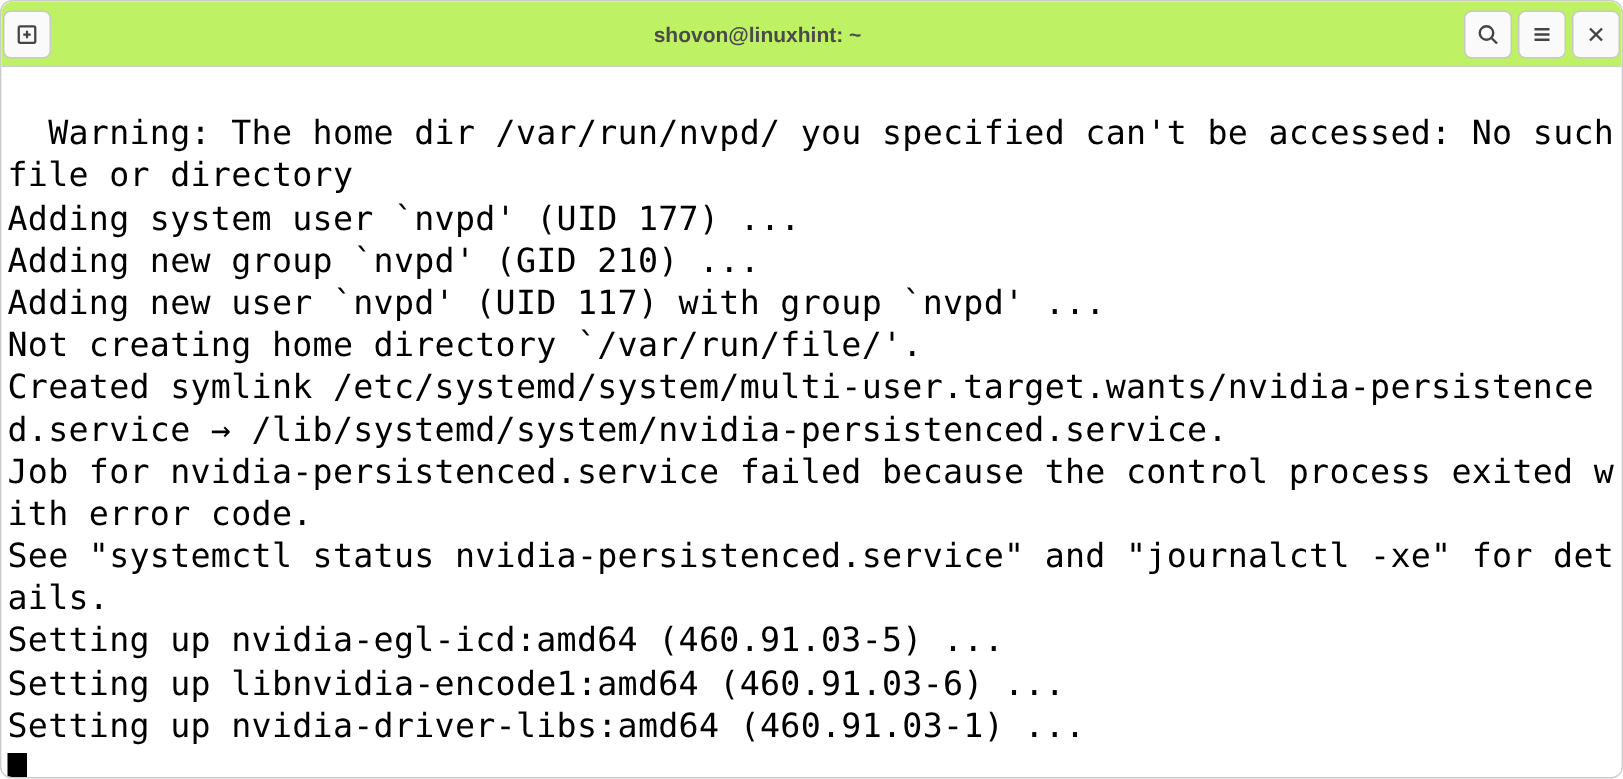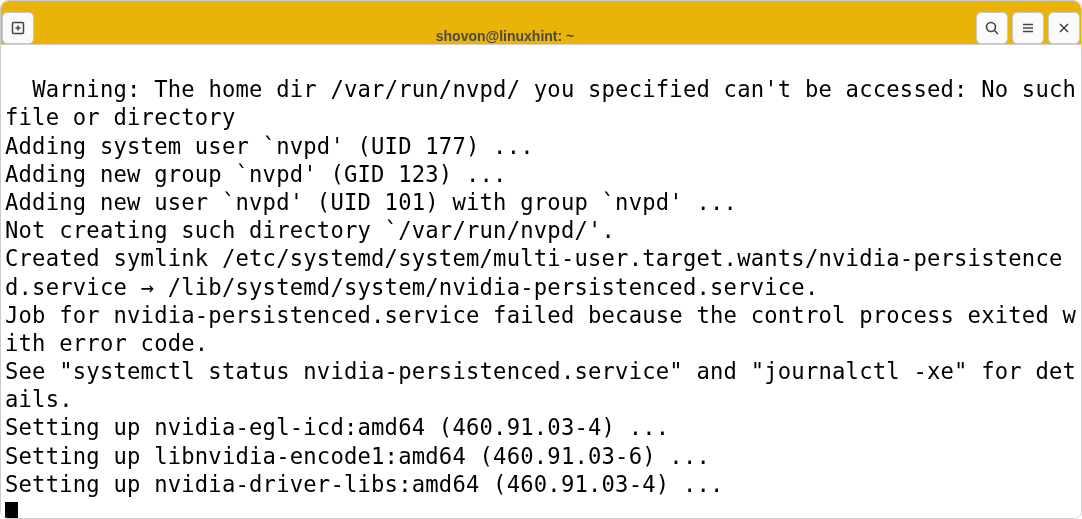--- a/index.html
+++ b/index.html
@@ -11,24 +11,24 @@
       width: 1082px;
       height: 519px;
       background: #ffffff;
       font-family: monospace;
       overflow: hidden;
       border-radius: 8px;
       border: 1px solid #ccc;
     }
     .titlebar {
       height: 44px;
-      background: #eab308;
+      background: #bef264;
       border-bottom: 1px solid #d0d0d0;
       display: flex;
-      align-items: flex-end;
+      align-items: center;
       padding: 0 1px;
       border-radius: 8px 8px 0 0;
     }
     .titlebar-left {
       display: flex;
       align-items: center;
     }
     .titlebar-center {
       flex: 1;
       text-align: center;
@@ -110,23 +110,23 @@
         <line x1="4" y1="4" x2="12" y2="12"></line>
         <line x1="12" y1="4" x2="4" y2="12"></line>
       </svg>
     </div>
   </div>
 </div>
 
 <div class="terminal">
   <span>Warning: The home dir /var/run/nvpd/ you specified can't be accessed: No such file or directory</span>
 <span>Adding system user `nvpd' (UID 177) ...</span>
-<span>Adding new group `nvpd' (GID 123) ...</span>
-<span>Adding new user `nvpd' (UID 101) with group `nvpd' ...</span>
-<span>Not creating such directory `/var/run/nvpd/'.</span>
+<span>Adding new group `nvpd' (GID 210) ...</span>
+<span>Adding new user `nvpd' (UID 117) with group `nvpd' ...</span>
+<span>Not creating home directory `/var/run/file/'.</span>
 <span>Created symlink /etc/systemd/system/multi-user.target.wants/nvidia-persistenced.service → /lib/systemd/system/nvidia-persistenced.service.</span>
 <span>Job for nvidia-persistenced.service failed because the control process exited with error code.</span>
 <span>See "systemctl status nvidia-persistenced.service" and "journalctl -xe" for details.</span>
-<span>Setting up nvidia-egl-icd:amd64 (460.91.03-4) ...</span>
+<span>Setting up nvidia-egl-icd:amd64 (460.91.03-5) ...</span>
 <span>Setting up libnvidia-encode1:amd64 (460.91.03-6) ...</span>
-<span>Setting up nvidia-driver-libs:amd64 (460.91.03-4) ...</span>
+<span>Setting up nvidia-driver-libs:amd64 (460.91.03-1) ...</span>
 <span class="cursor-block"></span>
 </div>
 
 </body></html>

